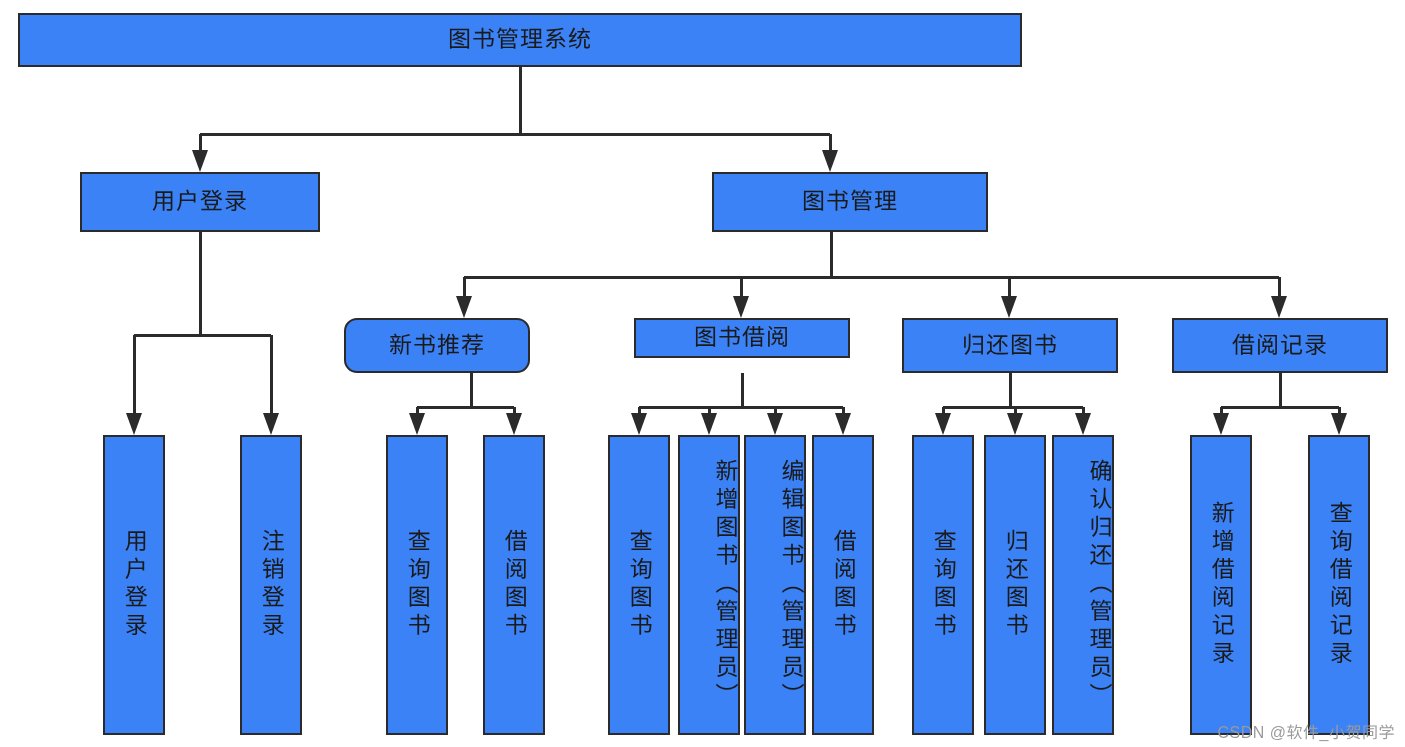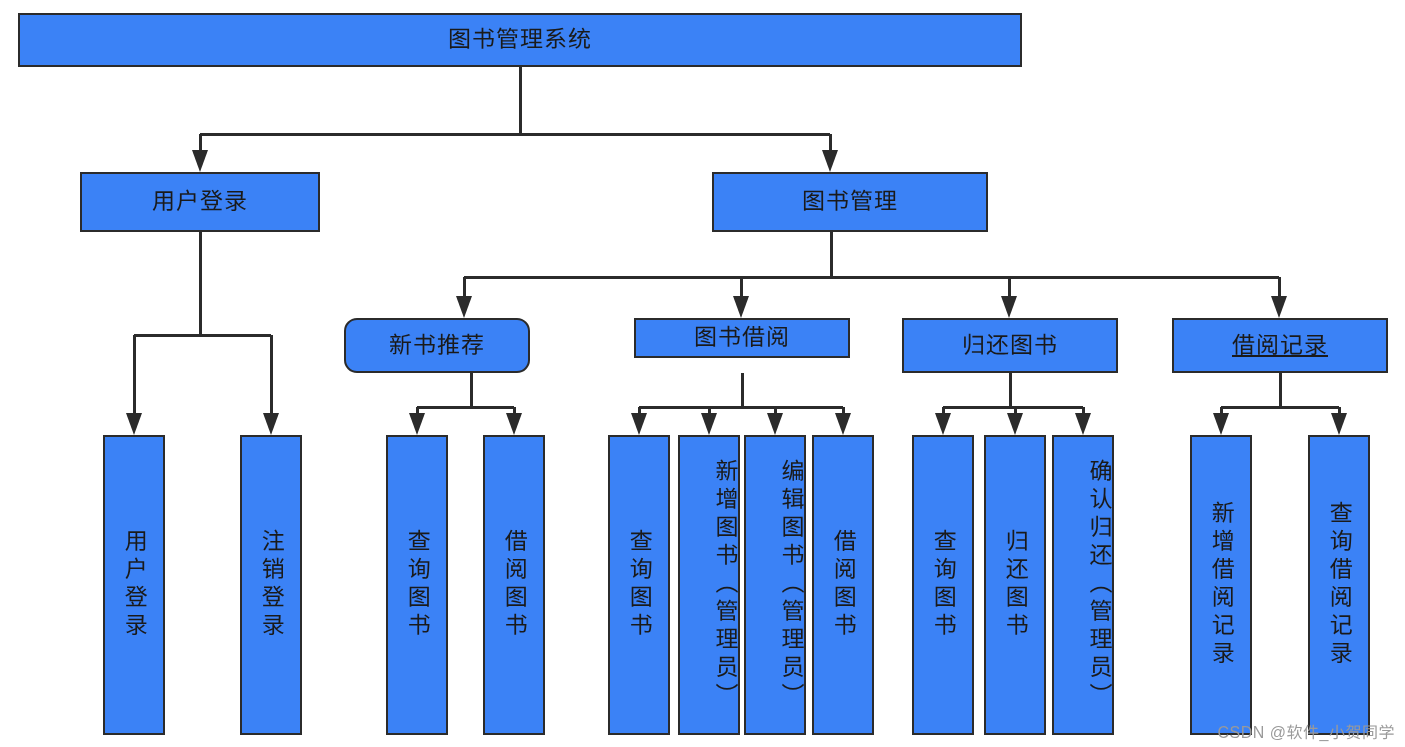--- a/index.html
+++ b/index.html
@@ -142,21 +142,21 @@
       </div>
       <div class="node horiz" style="left: 344px; top: 318px; width: 186px; height: 55px; border-radius: 13px;">
         <span class="node-label">新书推荐</span>
       </div>
       <div class="node horiz" style="left: 634px; top: 318px; width: 216px; height: 40px;">
         <span class="node-label">图书借阅</span>
       </div>
       <div class="node horiz" style="left: 902px; top: 318px; width: 216px; height: 55px;">
         <span class="node-label">归还图书</span>
       </div>
-      <div class="node horiz" style="left: 1172px; top: 318px; width: 216px; height: 55px; text-decoration: underline;">
+      <div class="node horiz" style="left: 1172px; top: 318px; width: 216px; height: 55px;">
         <span class="node-label">借阅记录</span>
       </div>
       <div class="node vert centerv" style="left: 103px; top: 435px; width: 62px; height: 300px;">
         <span class="node-label">用户登录</span>
       </div>
       <div class="node vert centerv" style="left: 240px; top: 435px; width: 62px; height: 300px;">
         <span class="node-label">注销登录</span>
       </div>
       <div class="node vert centerv" style="left: 386px; top: 435px; width: 62px; height: 300px;">
         <span class="node-label">查询图书</span>

